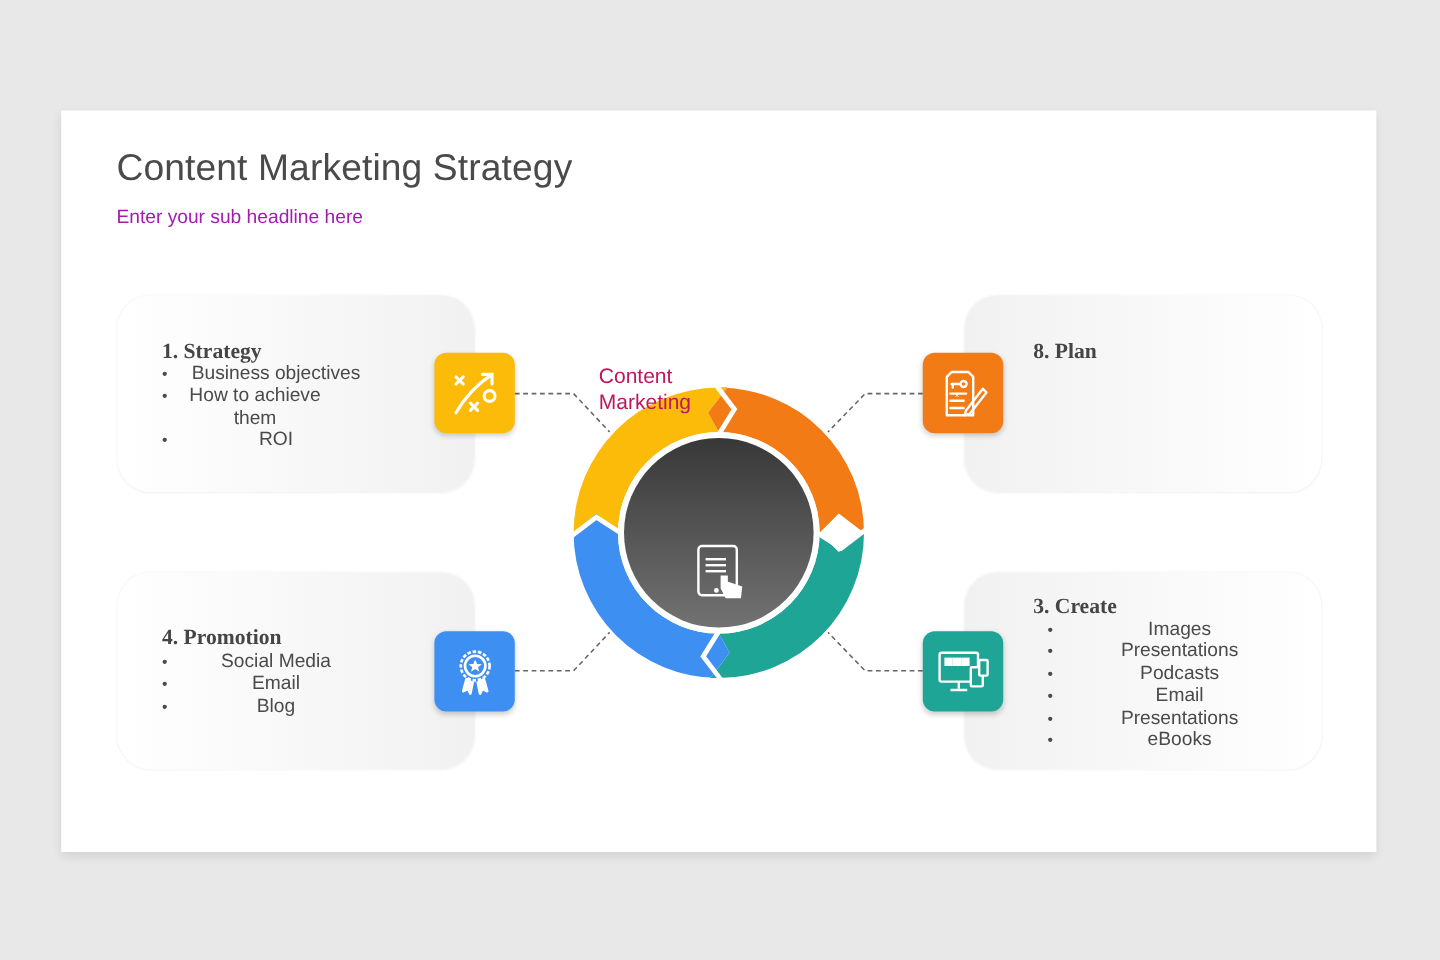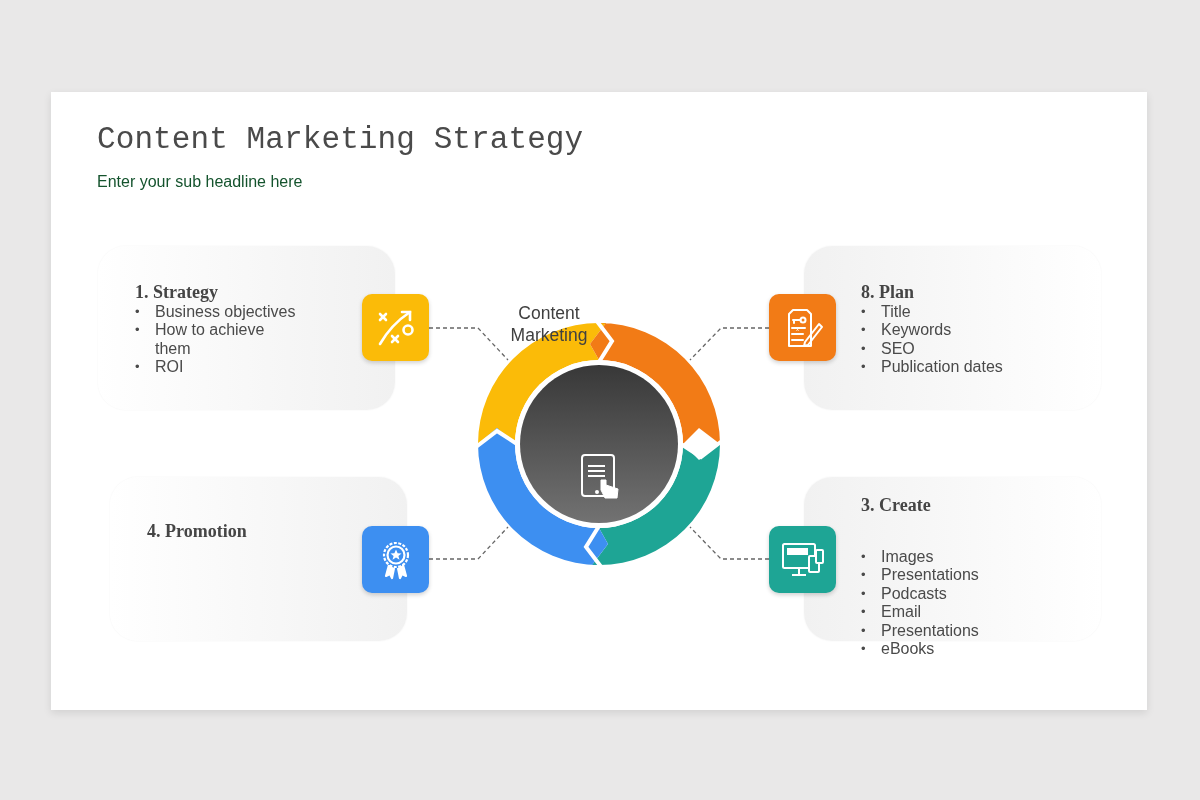--- a/index.html
+++ b/index.html
@@ -1,35 +1,35 @@
 <!DOCTYPE html>
 <html><head>
 <meta charset="utf-8">
 <style>
   html,body{margin:0;padding:0;}
   body{width:1200px;height:800px;background:#e9e8e8;position:relative;overflow:hidden;font-family:"Liberation Sans","DejaVu Sans",sans-serif;color:#444;}
   .slide{position:absolute;left:51px;top:92px;width:1096px;height:618px;background:#fff;box-shadow:0 3px 8px rgba(0,0,0,0.10);}
   .title{position:absolute;left:46px;top:30px;font-size:31px;color:#4a4a4a;font-weight:normal;letter-spacing:0.1px;}
-  .subtitle{position:absolute;left:46px;top:81px;font-size:16px;color:#14532d;}
+  .subtitle{position:absolute;left:46px;top:81px;font-size:16px;color:#a21caf;}
   .card{position:absolute;width:297px;height:164px;border-radius:28px;background:linear-gradient(90deg,#ffffff 0%,#f1f1f1 100%);box-shadow:0 0 2px rgba(0,0,0,0.06);}
   .card.right{background:linear-gradient(90deg,#f1f1f1 0%,#ffffff 100%);}
   .card .head{position:absolute;font-weight:bold;font-size:18px;color:#454545;font-family:Liberation Serif, serif;}
-  .card ul{position:absolute;margin:0;padding:0;list-style:none;font-size:16px;color:#4a4a4a;line-height:18.4px;}
+  .card ul{position:absolute;margin:0;padding:0;list-style:none;font-size:16px;color:#4a4a4a;line-height:18.4px;text-align:center;}
   .card li{position:relative;padding-left:20px;}
   .card li::before{content:"•";position:absolute;left:0;top:0;font-size:13px;}
   .icon-box{position:absolute;width:67px;height:67px;border-radius:10px;box-shadow:0 2px 4px rgba(0,0,0,0.18);display:flex;align-items:center;justify-content:center;}
   .ring{position:absolute;left:0;top:0;}
-  .center-label{position:absolute;left:499px;top:302px;width:100px;text-align:center;color:#404040;font-size:17.5px;line-height:22px;}
+  .center-label{position:absolute;left:499px;top:302px;width:100px;color:#be185d;font-size:17.5px;line-height:22px;}
 </style>
 </head>
 <body>
 
 <div class="slide"></div>
 
-<div class="title" style="left:97px;top:122px;font-family:Liberation Mono, monospace;">Content Marketing Strategy</div>
+<div class="title" style="left:97px;top:122px;">Content Marketing Strategy</div>
 <div class="subtitle" style="left:97px;top:173px;">Enter your sub headline here</div>
 
 <svg class="ring" width="1200" height="800">
   <g stroke="#666" stroke-width="1.3" stroke-dasharray="4,3" fill="none">
     <polyline points="429,328 478,328 508,360"></polyline>
     <polyline points="769,328 721,328 690,360"></polyline>
     <polyline points="429,559 478,559 508,527"></polyline>
     <polyline points="769,559 721,559 690,527"></polyline>
   </g>
   <defs>
@@ -88,44 +88,38 @@
     <line x1="18" y1="30" x2="24" y2="36"></line>
       <line x1="24" y1="30" x2="18" y2="36"></line>
     <circle cx="34" cy="24" r="4.5"></circle>
     <path d="M6,38 C14,24 24,14 36,6"></path>
     <polyline points="28,6 36,6 36,14"></polyline>
   </svg>
 </div>
 
 <div class="card right" style="left:804px;top:246px;">
   <div class="head" style="left:57px;top:36px;">8. Plan</div>
-  <ul style="left:57px;top:57px;width:200px;">
-    <li>Title</li>
-    <li>Keywords</li>
-    <li>SEO</li>
-    <li>Publication dates</li>
-  </ul>
 </div>
 <div class="icon-box" style="left:769px;top:294px;background:#f27b16;">
   <svg width="44" height="44" viewBox="0 0 44 44" stroke="#fff" stroke-width="2" fill="none" stroke-linecap="round" stroke-linejoin="round">
     <path d="M12,4 L26,4 L30,8 L30,40 L8,40 L8,8 Z"></path>
     <circle cx="22" cy="14" r="2.5"></circle>
       <line x1="12" y1="14" x2="19.5" y2="14"></line>
       <line x1="13" y1="14" x2="13" y2="17"></line>
     <line x1="11" y1="22" x2="24" y2="22"></line>
       <text x="15" y="25" fill="#fff" stroke="none" font-size="6">x</text>
     <line x1="11" y1="28" x2="22" y2="28"></line>
     <line x1="11" y1="34" x2="22" y2="34"></line>
     <path d="M24,36 L38,18 L41,21 L27,39 L23,40 Z"></path>
   </svg>
 </div>
 
 <div class="card right" style="left:804px;top:477px;">
   <div class="head" style="left:57px;top:18px;">3. Create</div>
-  <ul style="left:57px;top:39px;width:200px;margin-top:32px;">
+  <ul style="left:69px;top:39px;width:200px;">
     <li>Images</li>
     <li>Presentations</li>
     <li>Podcasts</li>
     <li>Email</li>
     <li>Presentations</li>
     <li>eBooks</li>
   </ul>
 </div>
 <div class="icon-box" style="left:769px;top:526px;background:#1ea595;">
   <svg width="48" height="44" viewBox="0 0 48 44" stroke="#fff" stroke-width="2" fill="none">
@@ -133,22 +127,27 @@
     <rect x="9" y="11" width="5" height="5" fill="#fff"></rect>
       <rect x="16" y="11" width="5" height="5" fill="#fff"></rect>
       <rect x="23" y="11" width="5" height="5" fill="#fff"></rect>
     <line x1="20" y1="30" x2="20" y2="36"></line>
       <line x1="13" y1="37" x2="27" y2="37"></line>
     <rect x="30" y="18" width="10" height="16" rx="1" fill="#1ea595"></rect>
     <rect x="37" y="12" width="7" height="13" rx="1" fill="#1ea595"></rect>
   </svg>
 </div>
 
-<div class="card" style="left:110px;top:477px;">
+<div class="card" style="left:98px;top:477px;">
   <div class="head" style="left:37px;top:44px;">4. Promotion</div>
+  <ul style="left:37px;top:66px;width:170px;">
+    <li>Social Media</li>
+    <li>Email</li>
+    <li>Blog</li>
+  </ul>
 </div>
 <div class="icon-box" style="left:362px;top:526px;background:#3d8ff1;">
   <svg width="44" height="44" viewBox="0 0 44 44" stroke="#fff" stroke-width="2.2" fill="none" stroke-linejoin="round">
     <circle cx="22" cy="17" r="12" stroke-dasharray="3,1.5"></circle>
     <circle cx="22" cy="17" r="8.5"></circle>
     <path d="M22,11.5 L23.6,15.3 L27.5,15.5 L24.4,18 L25.5,21.8 L22,19.6 L18.5,21.8 L19.6,18 L16.5,15.5 L20.4,15.3 Z" fill="#fff" stroke="none"></path>
     <path d="M15,27 L12,38 L16,36 L18,40 L20,30" fill="#fff"></path>
     <path d="M29,27 L32,38 L28,36 L26,40 L24,30" fill="#fff"></path>
   </svg>
 </div>

